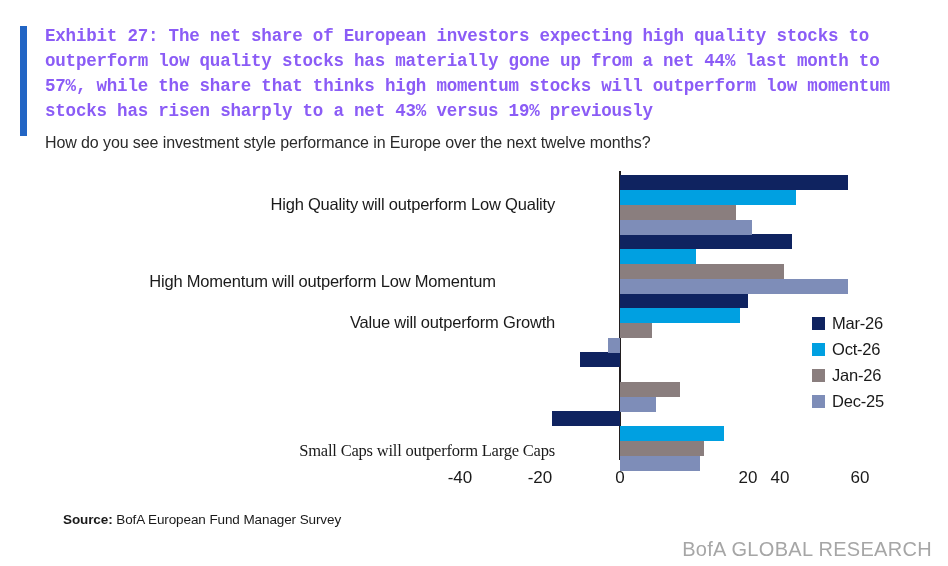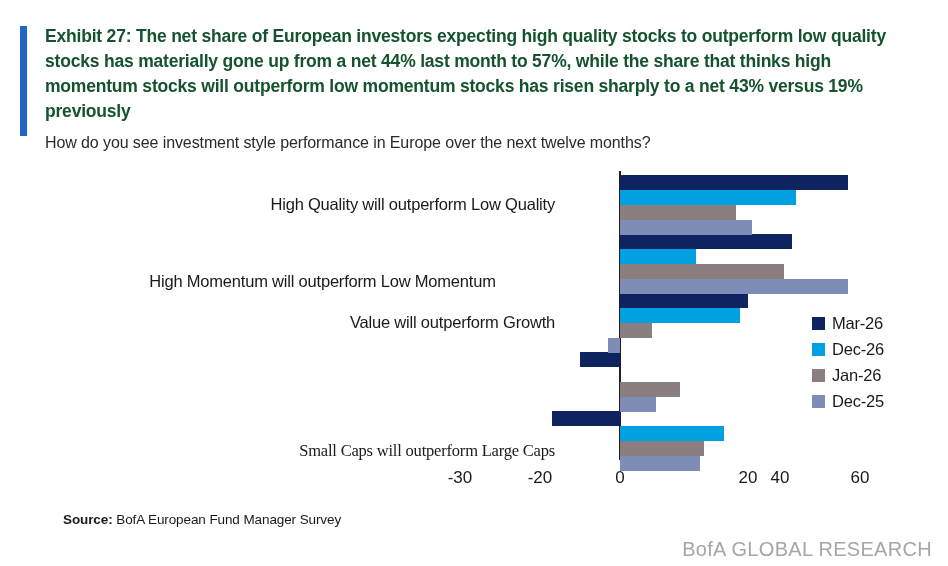--- a/index.html
+++ b/index.html
@@ -34,21 +34,22 @@
   }
   .title {
     position: absolute;
     left: 45px;
     top: 24px;
     width: 880px;
     font-size: 17.5px;
     font-weight: bold;
     line-height: 25px;
     letter-spacing: -0.2px;
-    color: #14532d;
+    color: #8b5cf6;
+    font-family: Liberation Mono, monospace;
   }
   .subtitle {
     position: absolute;
     left: 45px;
     top: 133px;
     width: 880px;
     font-size: 16px;
     font-weight: normal;
     line-height: 20px;
     letter-spacing: -0.1px;
@@ -198,36 +199,36 @@
       <div class="bar" style="width: 84px; left: 620px; top: 273px; background: rgb(138, 126, 126);"></div>
       <div class="bar" style="width: 132px; left: 620px; top: 52px; background: rgb(126, 141, 184);"></div>
       <div class="bar" style="width: 228px; left: 620px; top: 111px; background: rgb(126, 141, 184);"></div>
       <div class="bar" style="width: 12px; left: 608px; top: 170px; background: rgb(126, 141, 184);"></div>
       <div class="bar" style="width: 36px; left: 620px; top: 229px; background: rgb(126, 141, 184);"></div>
       <div class="bar" style="width: 80px; left: 620px; top: 288px; background: rgb(126, 141, 184);"></div>
     </div>
 </div>
 
 <div class="axis" id="axis">
-    <div class="tick" style="left: 460px;">-30</div>
+    <div class="tick" style="left: 460px;">-40</div>
     <div class="tick" style="left: 540px;">-20</div>
     <div class="tick" style="left: 620px;">0</div>
     <div class="tick" style="left: 700px; margin-left: 48px;">20</div>
     <div class="tick" style="left: 780px;">40</div>
     <div class="tick" style="left: 860px;">60</div>
   </div>
 
 <div class="legend" id="legend">
     <div class="legend-item">
       <span class="legend-swatch" style="background: rgb(15, 35, 96);"></span>
       <span class="legend-label">Mar-26</span>
     </div>
     <div class="legend-item">
       <span class="legend-swatch" style="background: rgb(0, 160, 225);"></span>
-      <span class="legend-label">Dec-26</span>
+      <span class="legend-label">Oct-26</span>
     </div>
     <div class="legend-item">
       <span class="legend-swatch" style="background: rgb(138, 126, 126);"></span>
       <span class="legend-label">Jan-26</span>
     </div>
     <div class="legend-item">
       <span class="legend-swatch" style="background: rgb(126, 141, 184);"></span>
       <span class="legend-label">Dec-25</span>
     </div>
   </div>

